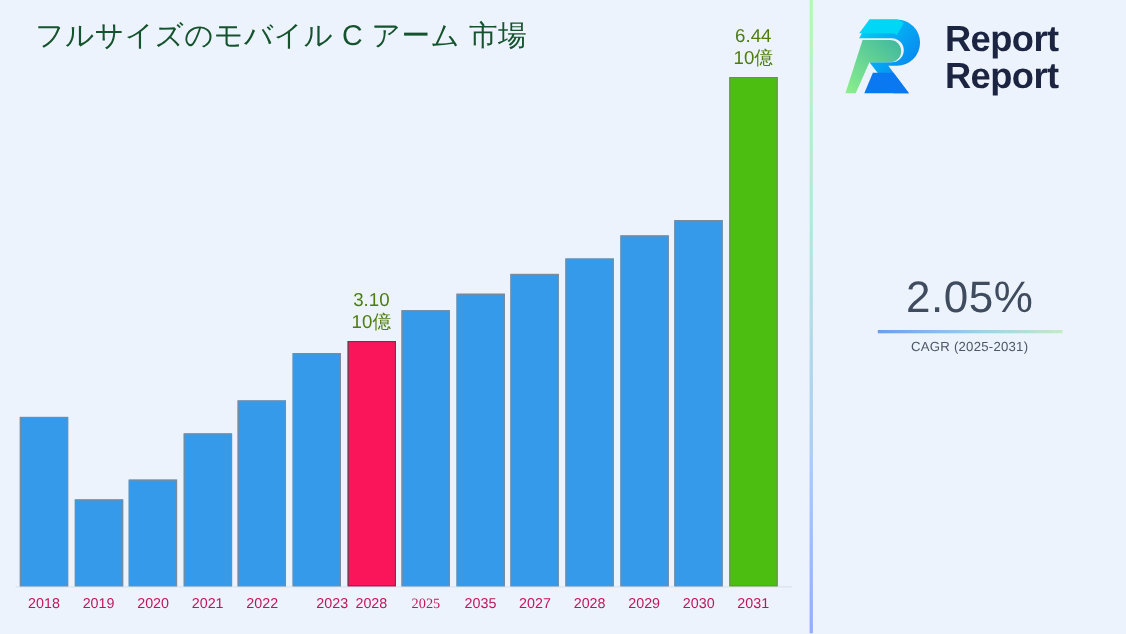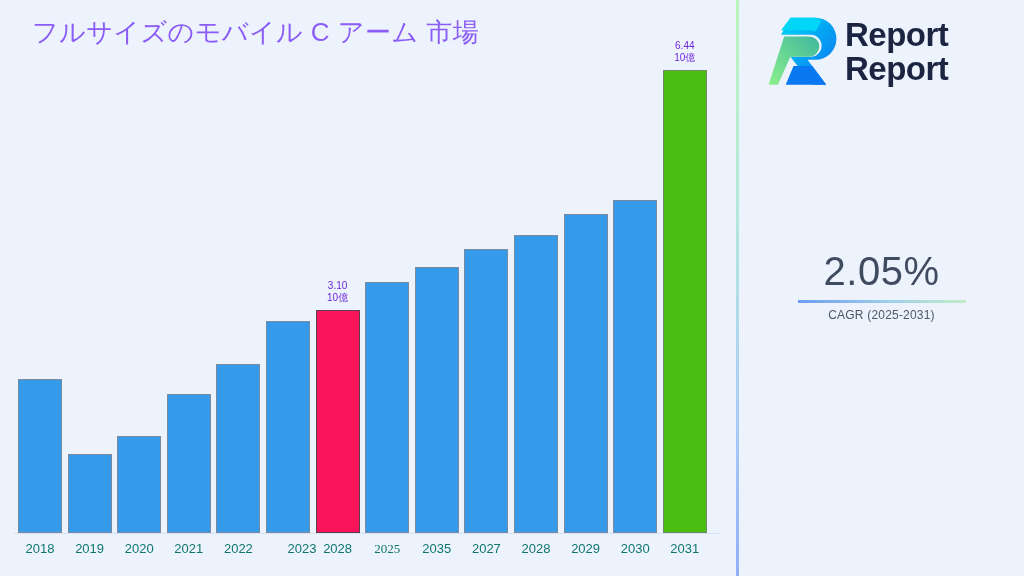--- a/index.html
+++ b/index.html
@@ -33,21 +33,21 @@
   }
 
   #chart-title {
     position: absolute;
     left: 32px;
     top: 14px;
     width: 500px;
     font-size: 26px;
     font-weight: 300;
     line-height: 1.42;
-    color: #8b5cf6;
+    color: #14532d;
     letter-spacing: 0.5px;
     white-space: pre-wrap;
   }
 
   
   #plot {
     position: absolute;
     left: 0;
     top: 0;
     width: 737px;
@@ -78,32 +78,32 @@
   }
   .bar.blue  { background: #359ae9; }
   .bar.pink  { background: #fa1459; border-color: #5b4050; }
   .bar.green { background: #4cbe12; border-color: #6f8a66; }
 
   .bar-label {
     position: absolute;
     left: 50%;
     transform: translateX(-50%);
     text-align: center;
-    font-size: 10px;
+    font-size: 17px;
     line-height: 1.22;
-    color: #6d28d9;
+    color: #4d7c0f;
     white-space: nowrap;
   }
 
   .tick-label {
     position: absolute;
     top: 541px;
     text-align: center;
     font-size: 13px;
-    color: #0f766e;
+    color: #be185d;
     white-space: nowrap;
   }
 
   
   #vertical-divider {
     position: absolute;
     left: 736px;
     top: 0;
     width: 3px;
     height: 576px;
@@ -118,21 +118,21 @@
     width: 285px;
     height: 576px;
   }
 
   #logo-block {
     position: absolute;
     left: 28px;
     top: 12px;
     display: flex;
     align-items: center;
-    gap: 0;
+    gap: 14px;
   }
 
   #logo-mark { width: 78px; height: 80px; display: block; }
 
   #logo-wordmark {
     font-size: 33px;
     font-weight: bold;
     line-height: 1.04;
     color: #1b2440;
     letter-spacing: -0.5px;

